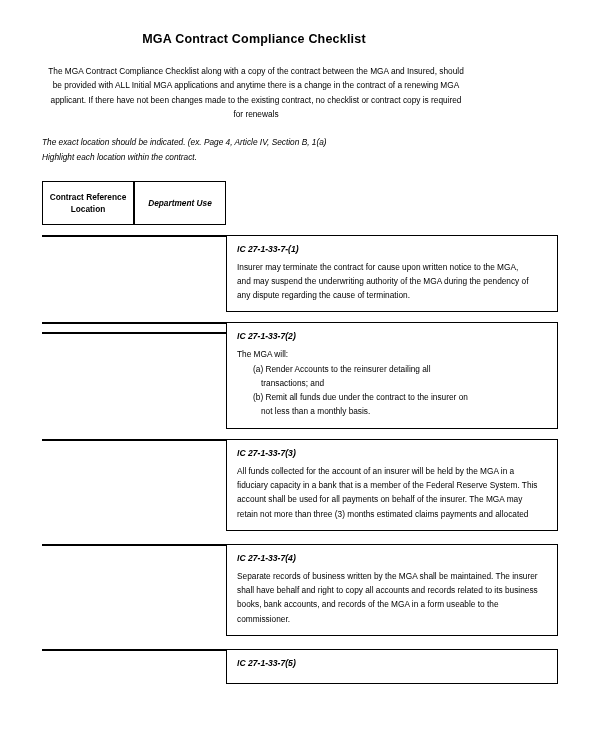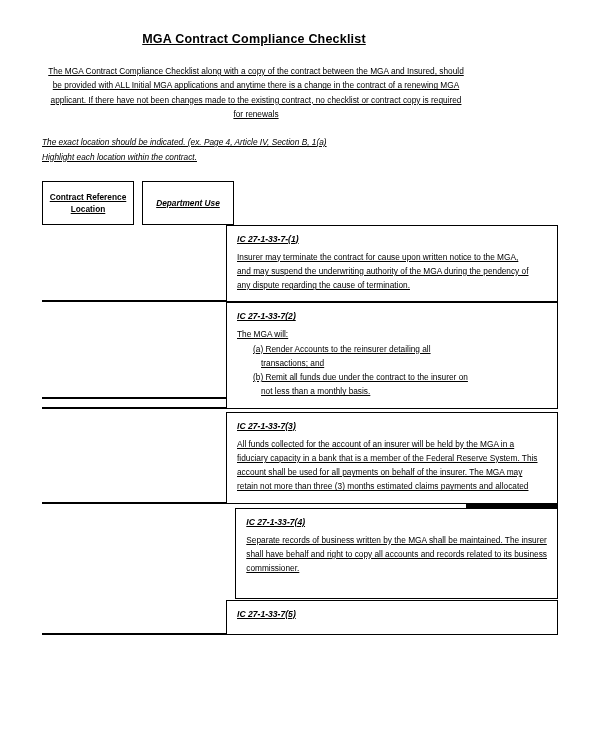--- a/index.html
+++ b/index.html
@@ -13,21 +13,20 @@
     font-family: "Liberation Sans", sans-serif;
     color: #000000;
     overflow: hidden;
   }
   .page {
     position: relative;
     width: 508px;
     height: 730px;
     box-sizing: border-box;
     padding: 28px 42px 0 42px;
-    text-decoration: underline;
   }
   .doc-title {
     text-align: center;
     font-size: 12.5px;
     font-weight: bold;
     letter-spacing: 0.2px;
     margin: 4px 0 18px 0;
   }
   .intro {
     font-size: 8.3px;
@@ -45,21 +44,20 @@
   .directions .lead {
     font-style: italic;
     font-weight: bold;
   }
   .table {
     margin-top: 16px;
     width: 516px;
   }
   .hdr-row {
     display: flex;
-    gap: 8px;
   }
   .cell-box {
     border: 1.6px solid #000;
     box-sizing: border-box;
   }
   .hdr-cell {
     width: 92px;
     height: 44px;
     display: flex;
     align-items: center;
@@ -69,22 +67,22 @@
     line-height: 1.45;
     font-weight: bold;
     font-style: italic;
     padding: 0 4px;
   }
   .hdr-cell.ref {
     font-style: normal;
   }
   .row {
     display: flex;
-    margin-top: 0;
-    align-items: flex-end;
+    margin-top: 10px;
+    align-items: flex-start;
   }
   .col-ref {
     width: 92px;
     display: flex;
     flex-direction: column;
   }
   .col-dept {
     width: 92px;
     display: flex;
     flex-direction: column;
@@ -115,21 +113,21 @@
   }
   .body-line.indent {
     padding-left: 16px;
   }
   .body-line.indent2 {
     padding-left: 24px;
   }
   .r1 { min-height: 75px; }
   .r2 { min-height: 82px; }
   .r3 { min-height: 95px; }
-  .r4 { min-height: 95px; flex-direction: column; }
+  .r4 { min-height: 95px; }
   .r5 { min-height: 36px; }
 </style>
 </head>
 <body>
 
 <div class="page">
 
   <div class="doc-title">MGA Contract Compliance Checklist</div>
 
   <p class="intro">The MGA Contract Compliance Checklist along with a copy of the contract between the MGA and Insured, should be provided with ALL Initial MGA applications and anytime there is a change in the contract of a renewing MGA applicant. If there have not been changes made to the existing contract, no checklist or contract copy is required for renewals</p>
@@ -200,20 +198,21 @@
       <div class="col-ref">
         <div class="cell-box"></div>
       </div>
       <div class="col-dept">
         <div class="cell-box"></div>
       </div>
       <div class="content-cell">
         <div class="code">IC 27-1-33-7(4)</div>
         <div class="body-line">Separate records of business written by the MGA shall be maintained. The insurer</div>
         <div class="body-line">shall have behalf and right to copy all accounts and records related to its business</div>
+        <div class="body-line">books, bank accounts, and records of the MGA in a form useable to the</div>
         <div class="body-line">commissioner.</div>
       </div>
     </div>
 
     <div class="row r5">
       <div class="col-ref">
         <div class="cell-box"></div>
       </div>
       <div class="col-dept">
         <div class="cell-box"></div>

